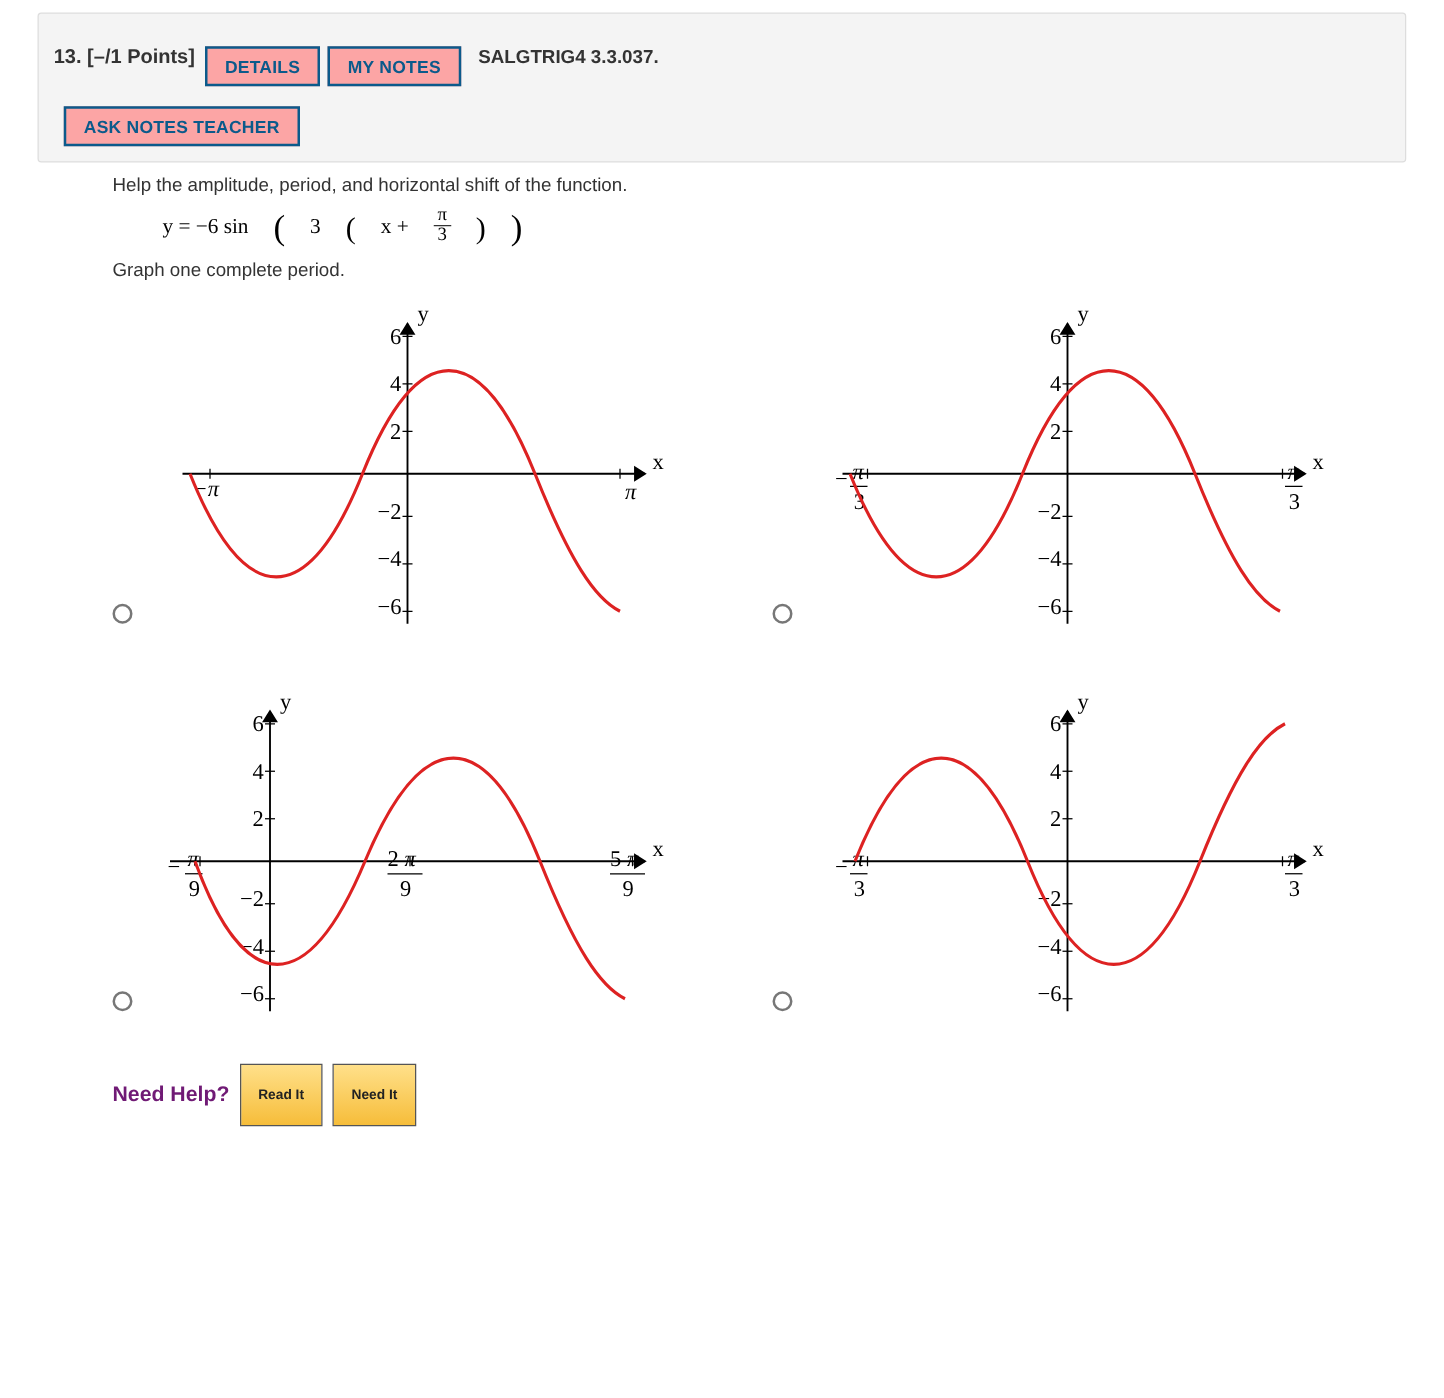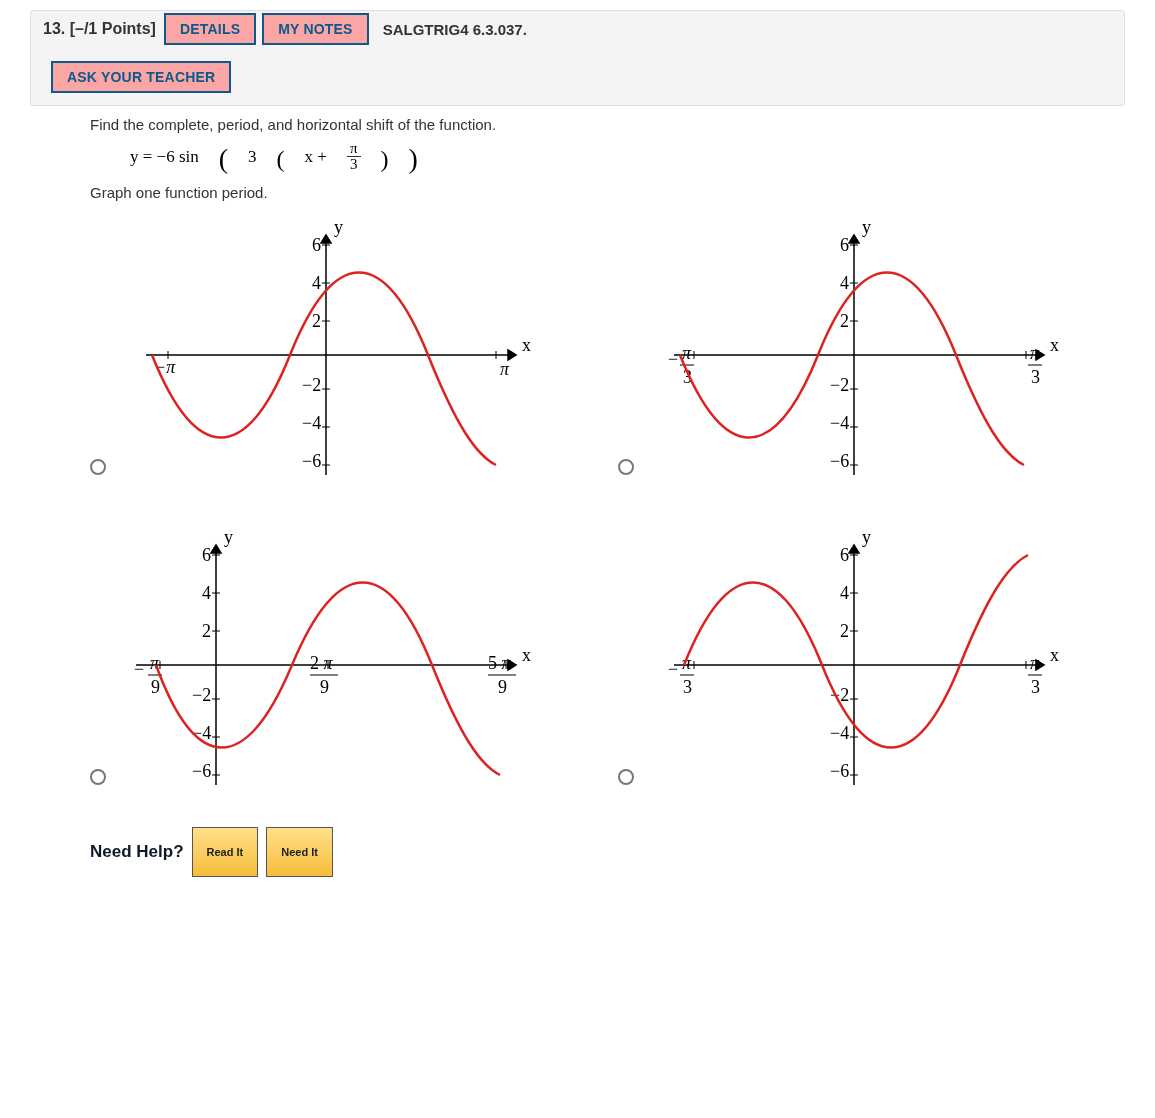--- a/index.html
+++ b/index.html
@@ -2,25 +2,25 @@
 <html><head>
   <meta charset="utf-8">
   <style>
     * { box-sizing: border-box; margin: 0; padding: 0; }
     body { font-family: Arial, Helvetica, sans-serif; background: #fff; }
 
     .header {
       background: #f4f4f4;
       border: 1px solid #ddd;
       border-radius: 3px;
-      padding: 2px 12px 12px 12px;
+      padding: 26px 12px 12px 12px;
       margin: 10px 30px 10px 30px;
       display: flex;
       flex-wrap: wrap;
-      align-items: center;
+      align-items: flex-start;
       gap: 10px 6px;
     }
     .qnum { font-weight: bold; font-size: 16px; color: #333; margin-right: 2px; }
     .btn {
       border: 2px solid #0b5a8b;
       color: #0b5a8b;
       background: #fca5a5;
       padding: 6px 14px;
       font-weight: bold;
       font-size: 14px;
@@ -47,64 +47,64 @@
 
     .graphprompt { color: #333; font-size: 15px; margin: 10px 0 14px; }
 
     .options { display: grid; grid-template-columns: 1fr 1fr; column-gap: 20px; row-gap: 30px; }
     .option { display: flex; align-items: flex-end; gap: 10px; }
     .radio { width: 16px; height: 16px; border: 2px solid #777; border-radius: 50%; background: #fff; margin-bottom: 20px; cursor: pointer; flex-shrink:0; }
     .graphbox { width: 420px; height: 280px; position: relative; }
     .graphbox svg { position:absolute; inset:0; }
 
     .needhelp { margin: 22px 0 0 0; display:flex; align-items:center; gap:8px; }
-    .needhelp-label { color:#0f172a; font-weight:bold; font-size:17px; }
+    .needhelp-label { color:#701a75; font-weight:bold; font-size:17px; }
     .help-btn {
       background: linear-gradient(#ffe08a,#f6bd3a);
       border: 1px solid #555;
       padding: 18px 14px;
       font-size: 11px;
       font-weight: bold;
       cursor: pointer;
       font-family: Liberation Sans, sans-serif;
       color:#222;
     }
   </style>
 </head>
 <body>
 
 <div class="header">
   <span class="qnum">13.  [–/1 Points]</span>
   <button class="btn">DETAILS</button>
   <button class="btn">MY NOTES</button>
-  <span class="srcref">SALGTRIG4 6.3.037.</span>
+  <span class="srcref">SALGTRIG4 3.3.037.</span>
   <div class="row2">
-    <button class="btn">ASK YOUR TEACHER</button>
+    <button class="btn">ASK NOTES TEACHER</button>
   </div>
 </div>
 
 <div class="content">
-  <div class="prompt">Find the complete, period, and horizontal shift of the function.</div>
+  <div class="prompt">Help the amplitude, period, and horizontal shift of the function.</div>
 
   <div class="eqn">
     <span>y = −6 sin</span>
     <span class="paren">(</span>
     <span>3</span>
     <span class="paren inner">(</span>
     <span>x + </span>
     <span class="frac">
       <span class="num">π</span>
       <span class="den">3</span>
     </span>
     <span class="paren inner">)</span>
     <span class="paren">)</span>
   </div>
 
 
-  <div class="graphprompt">Graph one function period.</div>
+  <div class="graphprompt">Graph one complete period.</div>
 
   <div class="options">
 
     <div class="option">
       <div class="radio"></div>
       <div class="graphbox">
         <svg viewBox="0 0 420 280">
           <g stroke="#000" stroke-width="1.5" fill="none">
             <line x1="30" y1="140" x2="400" y2="140"></line>
             <line x1="210" y1="20" x2="210" y2="260"></line>

